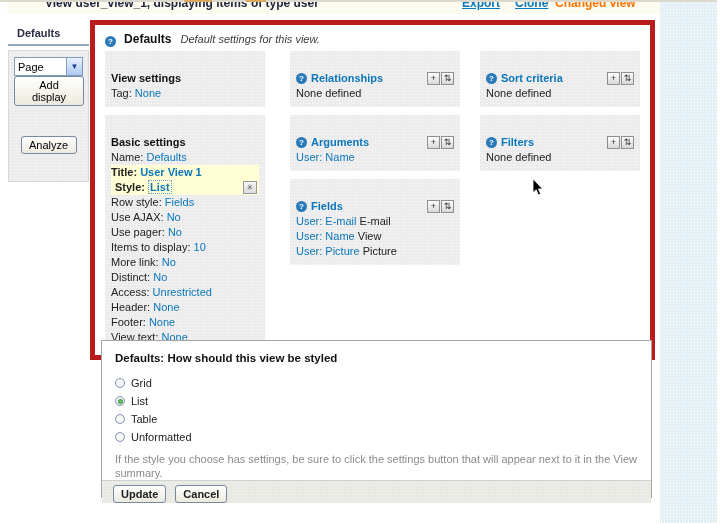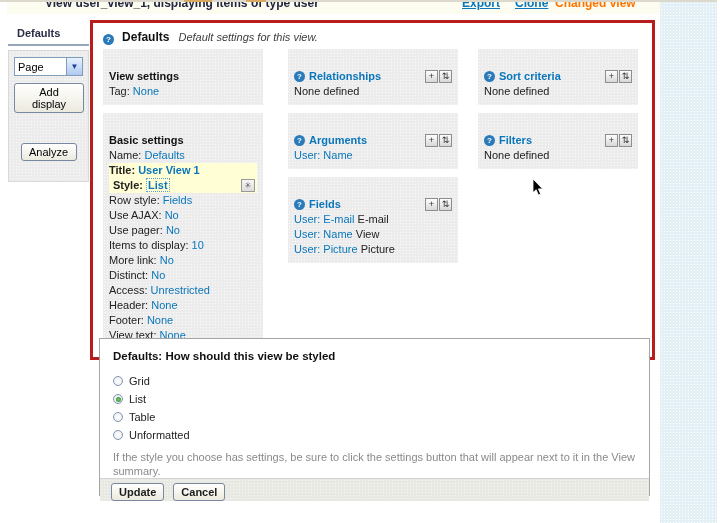--- a/index.html
+++ b/index.html
@@ -28,25 +28,25 @@
 
   
   .sidebar { position:absolute; left:8px; top:22px; width:81px; }
   .side-tab { height:22px; line-height:22px; padding-left:9px; font-weight:bold; color:#2a2d44; background:#fff; cursor:pointer; }
   .tab-rule { height:2px; background:#97a7bb; }
   .side-panel { margin-top:4px; height:132px; border:1px solid #d9d9d9; padding:6px 5px; }
   .xp-select { width:69px; height:19px; background:#fff; border:1px solid #7f9db9; display:flex; align-items:center; cursor:pointer; }
   .xp-select .val { flex:1; padding-left:3px; color:#000; }
   .xp-select .arrow-btn { width:16px; height:17px; background:linear-gradient(#e8f1fd,#aec9f2); border-left:1px solid #7f9db9; color:#1b3f93; font-size:8px; line-height:17px; text-align:center; }
   .xp-btn { font-family:"Liberation Sans",sans-serif; font-size:11px; color:#000; background:linear-gradient(#ffffff,#eceade); border:1px solid #78889f; border-radius:3px; padding:2px 7px; cursor:pointer; }
-  .btn-add { display:block; margin-top:7px; width:70px; }
+  .btn-add { display:block; width:70px; }
   .btn-analyze { display:block; margin:30px auto 0 auto; width:56px; }
 
   
-  .main { position:absolute; left:90px; top:20px; width:565px; height:340px; border:3px solid #b91c1c; background:#fff; }
+  .main { position:absolute; left:90px; top:20px; width:565px; height:340px; border:5px solid #b91c1c; background:#fff; }
   .ds-header { padding:7px 0 0 10px; height:26px; }
   .ds-header .h-title { font-size:12px; font-weight:bold; color:#111; margin:0 6px 0 5px; }
   .ds-header .h-desc { font-style:italic; color:#3c3c3c; font-size:11px; }
   .help-ic { display:inline-block; width:11px; height:11px; border-radius:50%; background:#2a7ab9; color:#fff; font-size:8px; font-weight:bold; text-align:center; line-height:11px; vertical-align:-1px; cursor:pointer; }
 
   .cols { position:relative; height:287px; }
   .col { position:absolute; top:0; }
   .col1 { left:10px; width:160px; }
   .col2 { left:195px; width:170px; }
   .col3 { left:385px; width:160px; }

